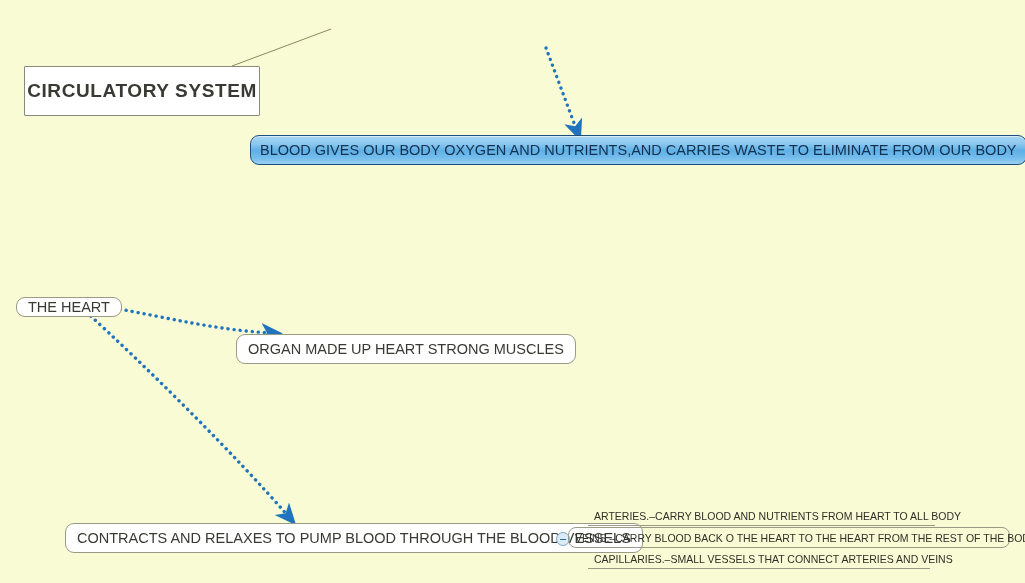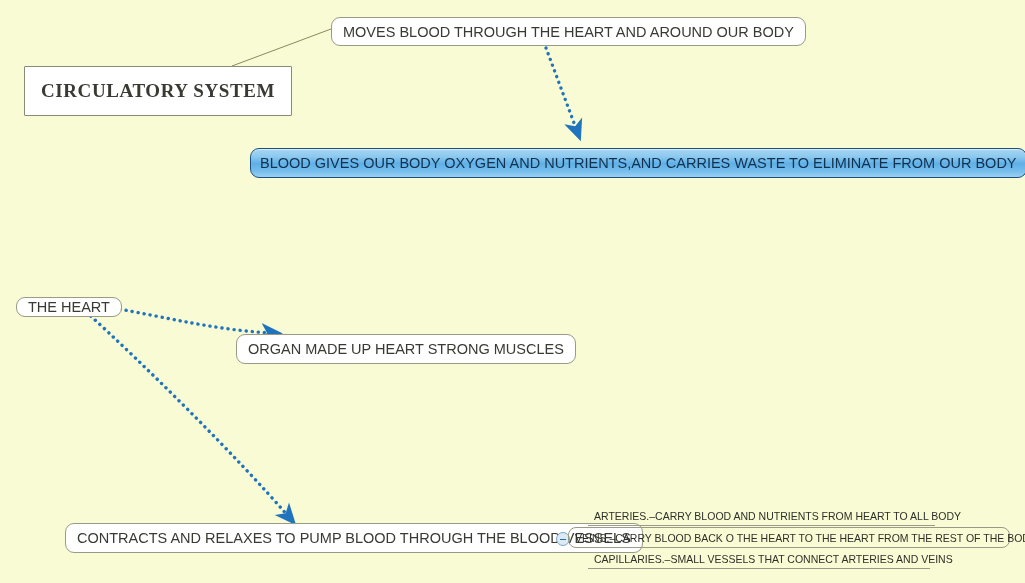--- a/index.html
+++ b/index.html
@@ -34,30 +34,29 @@
     color: #333330;
     white-space: nowrap;
     display: flex;
     align-items: center;
   }
 
   
   .node-root {
     left: 24px;
     top: 66px;
-    width: 268px;
+    width: 236px;
     height: 50px;
     border: 1px solid #8a8a7a;
     border-radius: 1px;
     justify-content: center;
     font-size: 19px;
     font-weight: bold;
     letter-spacing: 0.6px;
     color: #3a3a34;
-    font-family: Liberation Serif, serif;
   }
 
   
   .node-rounded {
     border: 1px solid #9a9a86;
     border-radius: 9px;
     font-size: 14.5px;
     padding: 0 11px;
     color: #3a3a34;
   }
@@ -73,21 +72,21 @@
   }
   .node-contracts {
     left: 65px;
     top: 523px;
     height: 30px;
   }
 
   
   .node-blue {
     left: 250px;
-    top: 148px;
+    top: 135px;
     height: 30px;
     border: 1px solid #1c4f80;
     border-radius: 9px;
     padding: 0 9px;
     font-size: 14.5px;
     color: #12314f;
     background: linear-gradient(to bottom,
         #a8d6f2 0%,
         #8cc8ef 28%,
         #5fb0e6 52%,
@@ -163,21 +162,20 @@
 
     <path d="M 546 48 L 577 131" stroke="#1f74bd" stroke-width="3.4" fill="none" stroke-linecap="round" stroke-dasharray="0.1 6" marker-end="url(#arrowblue)"></path>
 
     <path d="M 108 307 C 170 318, 215 330, 272 333" stroke="#1f74bd" stroke-width="3.4" fill="none" stroke-linecap="round" stroke-dasharray="0.1 6" marker-end="url(#arrowblue)"></path>
 
     <path d="M 82 308 C 150 370, 235 455, 289 517" stroke="#1f74bd" stroke-width="3.4" fill="none" stroke-linecap="round" stroke-dasharray="0.1 6" marker-end="url(#arrowblue)"></path>
   </svg>
 
   <div class="node node-root">CIRCULATORY  SYSTEM</div>
 
-  <div class="node node-rounded node-moves">MOVES BLOOD THROUGH THE HEART AND AROUND OUR BODY</div>
 
   <div class="node node-blue">BLOOD GIVES OUR BODY OXYGEN AND NUTRIENTS,AND CARRIES WASTE TO ELIMINATE FROM OUR BODY</div>
 
   <div class="node node-rounded" style="left:16px; top:285px; height:20px;margin-top:12px;">THE  HEART</div>
 
   <div class="node node-rounded node-organ">ORGAN MADE UP HEART STRONG MUSCLES</div>
 
   <div class="node node-rounded node-contracts">CONTRACTS AND RELAXES TO PUMP BLOOD THROUGH THE BLOOD VESSELS</div>
 
   <div class="handle">

